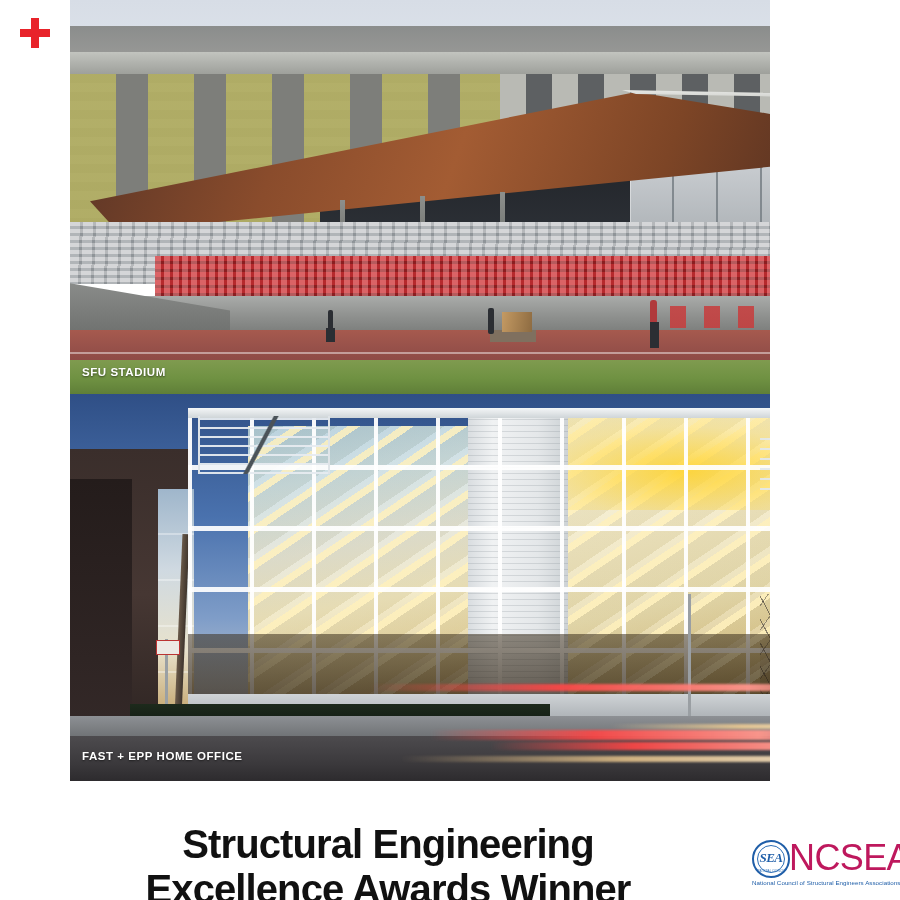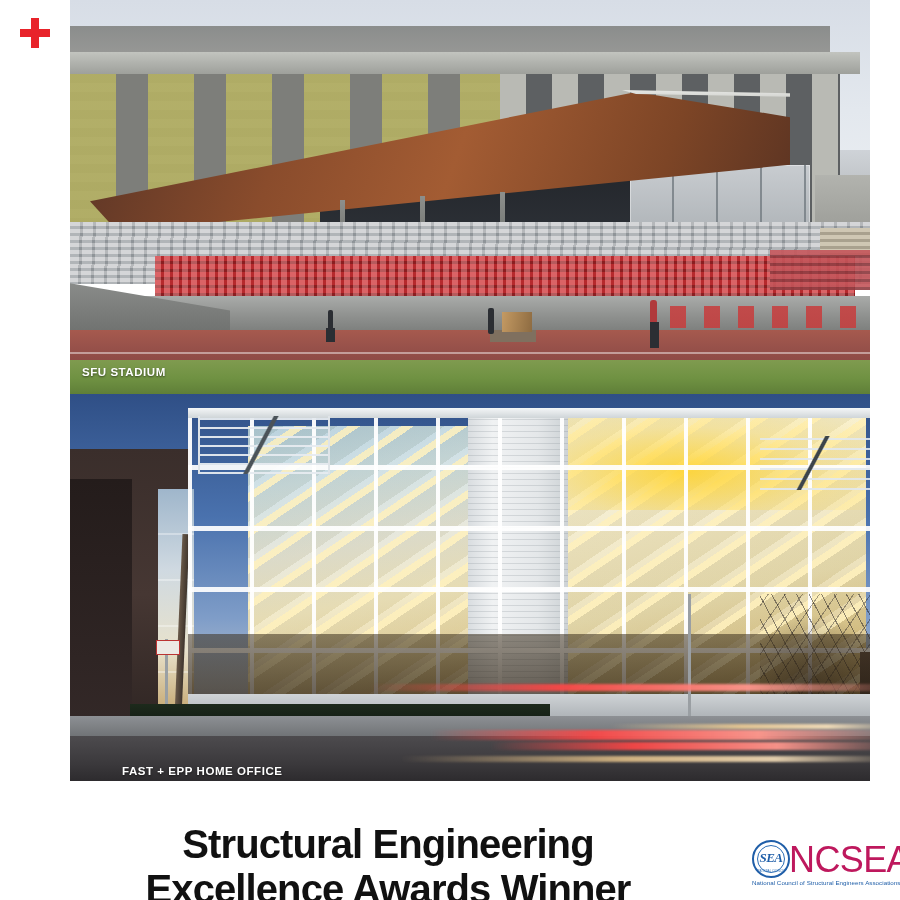--- a/index.html
+++ b/index.html
@@ -40,39 +40,39 @@
   .photo-stack {
     position: absolute;
     left: 70px;
     top: 0;
     width: 830px;
     height: 781px;
   }
   .photo {
     position: absolute;
     left: 0;
-    width: 800px;
+    width: 700px;
     overflow: hidden;
   }
   .photo-1 { top: 0px;   height: 394px; }
   .photo-2 { top: 394px; height: 387px; }
 
   .photo-caption {
     position: absolute;
     left: 12px;
     font-size: 11.5px;
     font-weight: bold;
     letter-spacing: 0.55px;
     color: #ffffff;
     text-shadow: 0 1px 2px rgba(0,0,0,0.55);
     z-index: 30;
     white-space: nowrap;
   }
   .photo-1 .photo-caption { bottom: 16px; }
-  .photo-2 .photo-caption { bottom: 4px; margin-left: 40px; }
+  .photo-2 .photo-caption { bottom: 19px; }
 
   
   .p1-sky {
     position: absolute; left: 0; top: 0; width: 100%; height: 245px;
     background: linear-gradient(180deg, #d7dde6 0%, #e3e8ee 45%, #eef1f4 100%);
   }
   .p1-bldg {
     position: absolute; left: 0; top: 26px; width: 760px; height: 200px;
     background: linear-gradient(180deg, #8b8d8c 0%, #a0a09d 25%, #8d8e8b 100%);
   }
@@ -385,21 +385,21 @@
   
   .ncsea-logo {
     position: absolute;
     left: 752px;
     top: 840px;
     width: 136px;
     height: 48px;
   }
   .ncsea-row {
     display: flex;
-    align-items: flex-end;
+    align-items: flex-start;
     gap: 2px;
   }
   .ncsea-seal {
     width: 34px; height: 34px; flex: 0 0 34px;
     border-radius: 50%;
     border: 2px solid #1f5ea8;
     background: #ffffff;
     position: relative;
     overflow: hidden;
   }

